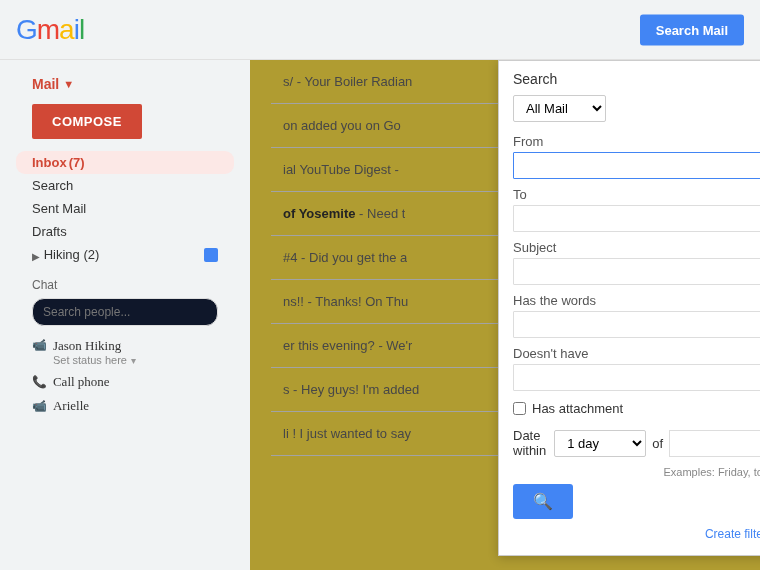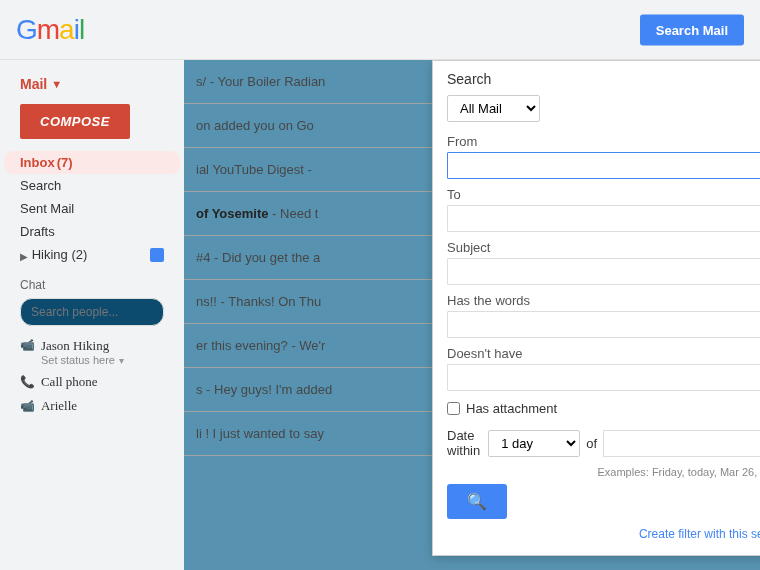--- a/index.html
+++ b/index.html
@@ -50,39 +50,38 @@
     }
 
     
     .main {
       display: flex;
       height: calc(570px - 60px);
     }
 
     
     .sidebar {
-      width: 184px;
+      width: 250px;
       background: #f1f3f4;
-      padding: 8px 4px;
+      padding: 8px 16px;
       flex-shrink: 0;
     }
     .compose-btn {
       display: block;
       margin: 8px 16px 12px 16px;
       background: #d14836;
       color: white;
       border: none;
       padding: 10px 20px;
       border-radius: 2px;
       font-size: 13px;
       font-weight: bold;
       cursor: pointer;
       letter-spacing: 0.5px;
       text-align: center;
-      font-style: italic;
     }
     .nav-item {
       display: flex;
       align-items: flex-end;
       padding: 4px 16px;
       cursor: pointer;
       color: #333;
       position: relative;
       border-radius: 9px;
     }
@@ -100,21 +99,21 @@
 
     .chat-section { padding: 12px 16px 8px; }
     .chat-label { font-size: 12px; color: #666; margin-bottom: 6px; }
     .search-people {
       width: 100%;
       padding: 6px 10px;
       border: 1px solid #ddd;
       border-radius: 12px;
       font-size: 12px;
       color: #999;
-      background: #0c4a6e;
+      background: #0f172a;
       outline: none;
       margin-bottom: 8px;
     }
     .chat-item {
       display: flex;
       align-items: center;
       padding: 4px 0;
       cursor: pointer;
       color: #333;
     }
@@ -123,23 +122,24 @@
       color: #0f9d58;
       font-size: 12px;
     }
     .chat-item-text { font-size: 13px; font-family: Liberation Serif, serif; }
     .chat-item-sub { font-size: 11px; color: #888; display: flex; align-items: center; justify-content: flex-end; }
     .chat-item-sub .arrow { font-size: 10px; margin-left: 4px; color: #999; }
 
     
     .email-area {
       flex: 1;
-      background: #7dd3fc;
+      background: #fde047;
       overflow: hidden;
       position: relative;
+      padding-left: 21px;
     }
     .email-list-item {
       padding: 8px 12px;
       border-bottom: 1px solid #e8eaed;
       font-size: 13px;
       color: #333;
       display: flex;
       align-items: center;
       height: 44px;
       overflow: hidden;

